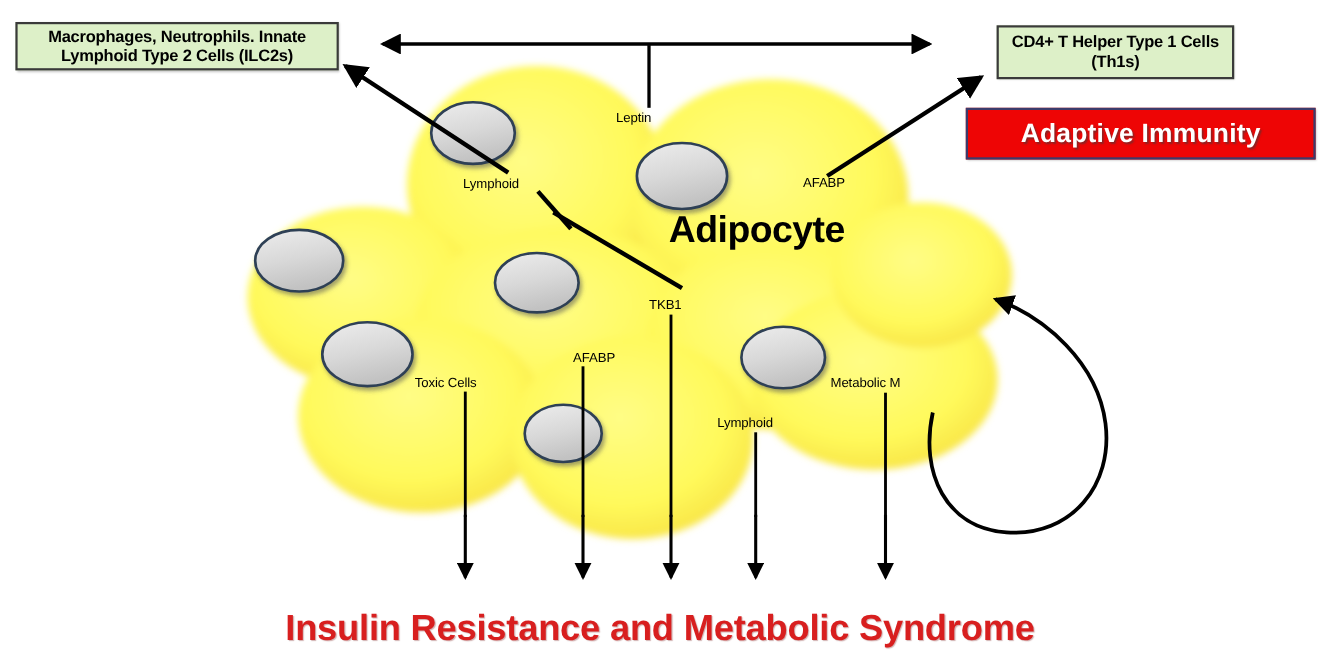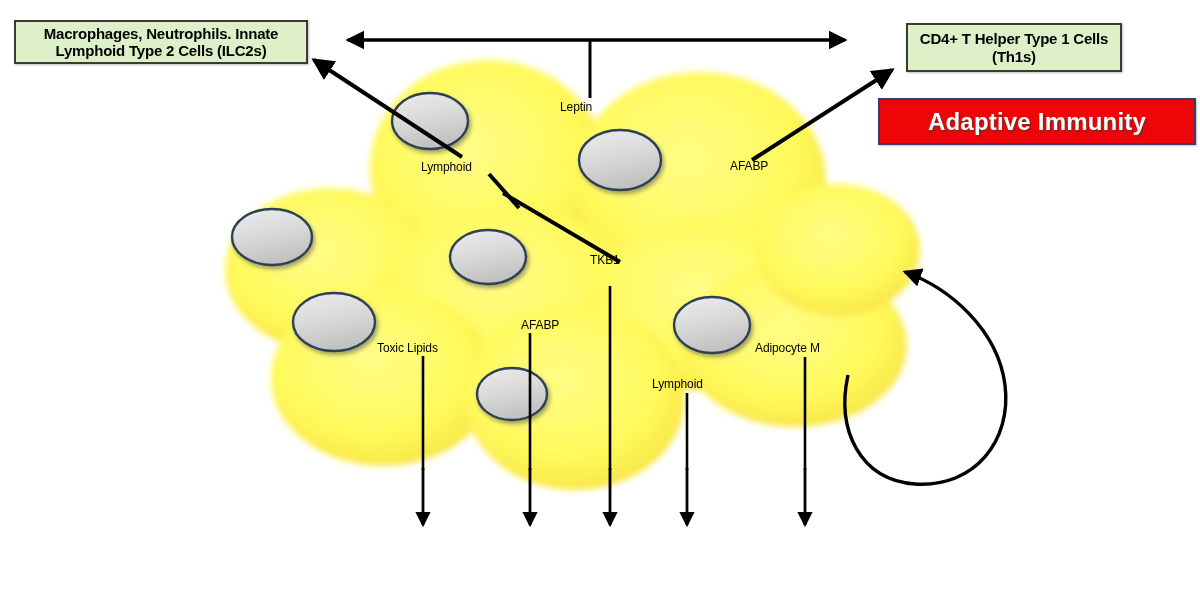--- a/index.html
+++ b/index.html
@@ -68,21 +68,21 @@
     position: absolute;
     color: #000000;
     font-weight: normal;
     font-size: 12px;
     white-space: nowrap;
     letter-spacing: -0.1px;
   }
   #label-leptin       { left: 560px; top: 100px; }
   #label-cytokines    { left: 421px; top: 160px; }
   #label-mhcii        { left: 730px; top: 159px; }
-  #label-tkb1         { left: 590px; top: 253px; }
+  #label-tkb1         { left: 590px; top: 270px; }
   #label-toxic-lipids { left: 377px; top: 341px; }
   #label-afabp        { left: 510px; top: 318px; margin-left: 11px; }
   #label-clusterin    { left: 652px; top: 377px; }
   #label-oncostatin   { left: 755px; top: 341px; }
 
   #label-adipocyte {
     position: absolute;
     left: 608px;
     top: 190px;
     color: #000000;
@@ -190,31 +190,33 @@
 
   <div class="cell-box" id="box-innate-cells">Macrophages, Neutrophils. Innate
 Lymphoid Type 2 Cells (ILC2s)</div>
 
 
   <div class="cell-box" id="box-adaptive-cells">CD4+ T Helper Type 1 Cells
 (Th1s)</div>
 
   <div class="immunity-banner" id="box-adaptive-banner">Adaptive Immunity</div>
 
+  <div id="label-adipocyte">Adipocyte</div>
 
   <div class="mol-label" id="label-leptin">Leptin</div>
 
   <div class="mol-label" id="label-cytokines">Lymphoid</div>
 
   <div class="mol-label" id="label-mhcii">AFABP</div>
 
   <div class="mol-label" id="label-tkb1">TKB1</div>
 
-  <div class="mol-label" id="label-toxic-lipids">Toxic Lipids</div>
+  <div class="mol-label" id="label-toxic-lipids">Toxic Cells</div>
 
   <div class="mol-label" id="label-afabp">AFABP</div>
 
   <div class="mol-label" id="label-clusterin">Lymphoid</div>
 
-  <div class="mol-label" id="label-oncostatin">Adipocyte M</div>
-
+  <div class="mol-label" id="label-oncostatin">Metabolic M</div>
+
+  <div id="outcome-title">Insulin Resistance and Metabolic Syndrome</div>
 
 </div>
 
 </body></html>

